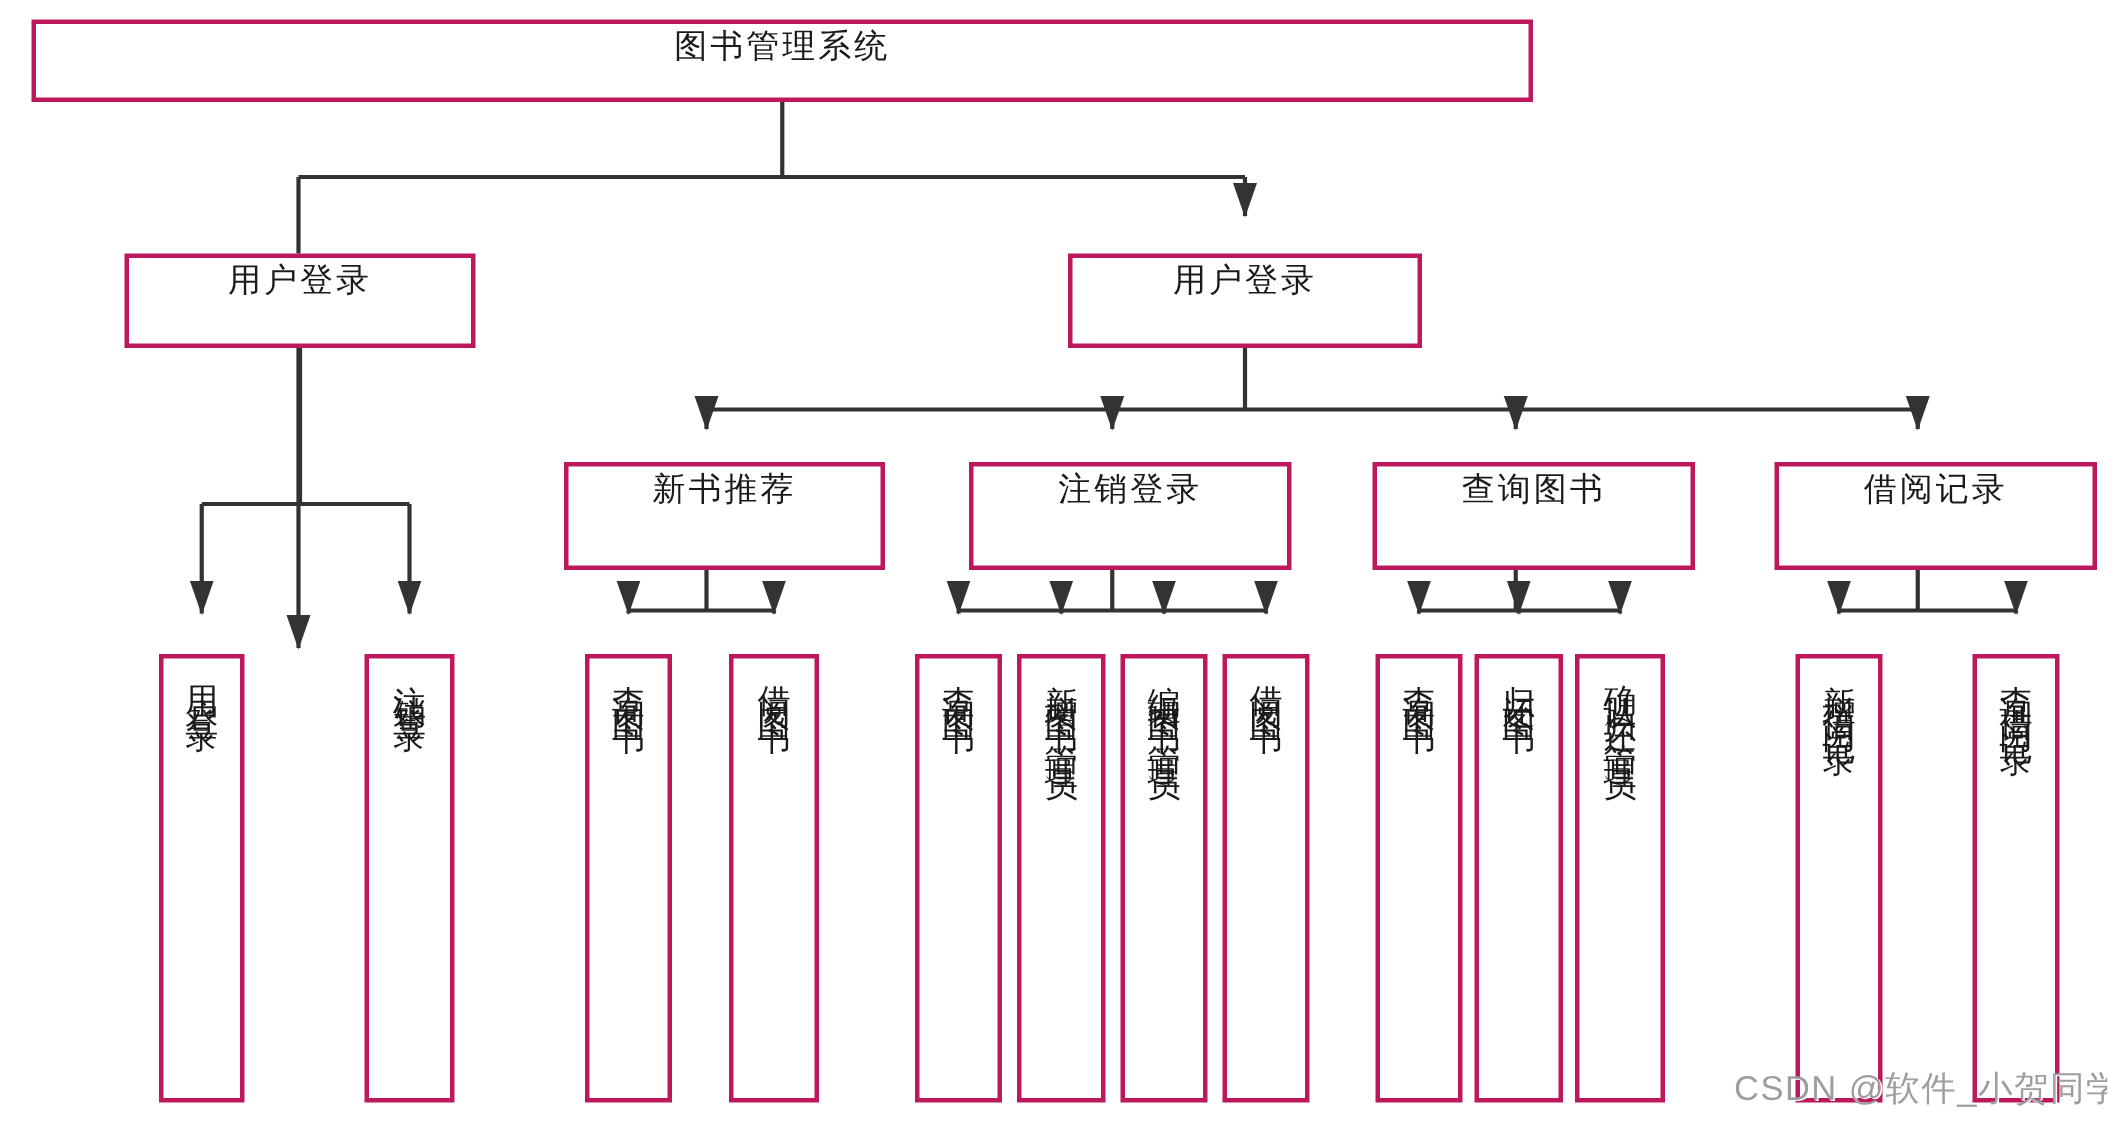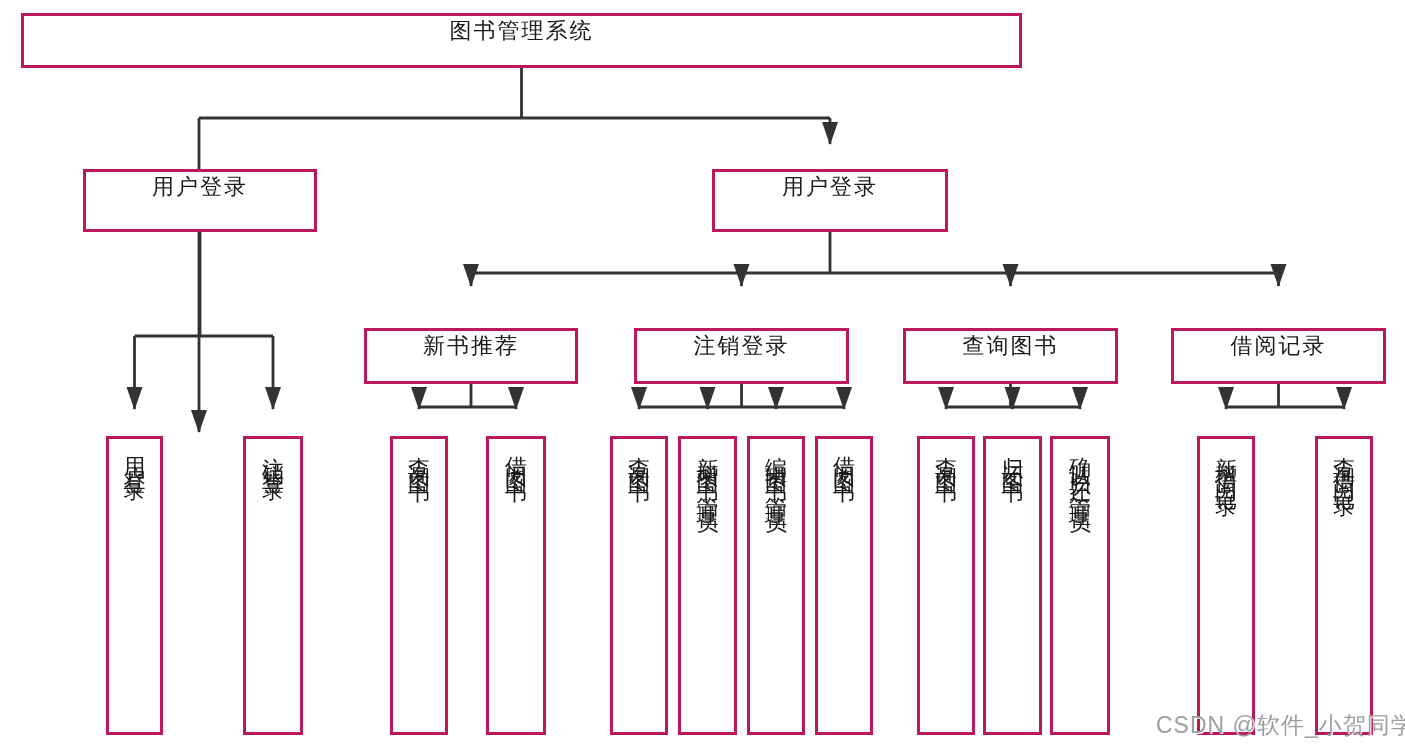--- a/index.html
+++ b/index.html
@@ -34,21 +34,21 @@
     text-orientation:mixed;
     letter-spacing:8px;
     line-height:1;
   }
   
   #n-root{left:21px;top:13px;width:1001px;height:55px;}
   
   #n-user-login{left:83px;top:169px;width:234px;height:63px;}
   #n-book-mgmt{left:712px;top:169px;width:236px;height:63px;}
   
-  .l3{top:328px;height:56px;}
+  .l3{top:308px;height:72px;margin-left:12px;}
   #n-new-book-rec{left:364px;width:214px;}
   #n-book-borrow{left:634px;width:215px;}
   #n-current-borrow{left:903px;width:215px;}
   #n-borrow-records{left:1171px;width:215px;}
   
   #n-ul-login{left:106px;width:57px;}
   #n-ul-logout{left:243px;width:60px;}
   #n-nr-query{left:390px;width:58px;}
   #n-nr-borrow{left:486px;width:60px;}
   #n-bb-query{left:610px;width:58px;}

